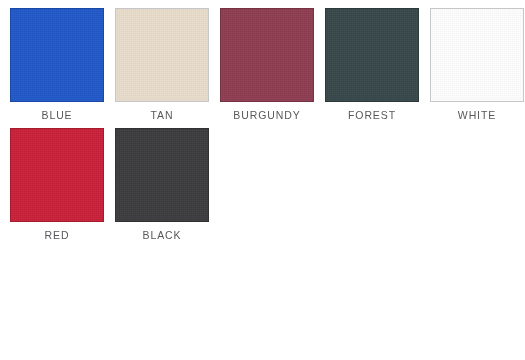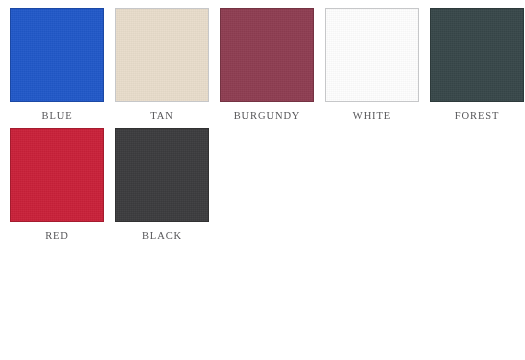--- a/index.html
+++ b/index.html
@@ -31,21 +31,20 @@
     column-gap: 11px;
     row-gap: 0px;
     grid-auto-rows: 120px;
   }
   .swatch-cell {
     width: 94px;
     height: 120px;
     display: flex;
     flex-direction: column;
     align-items: center;
-    font-family: Liberation Serif, serif;
   }
   .swatch-chip {
     width: 94px;
     height: 94px;
     box-sizing: border-box;
     border: 1px solid rgba(0, 0, 0, 0.18);
     position: relative;
   }
   .swatch-chip.light-chip {
     border-color: #c6c7c9;
@@ -94,26 +93,26 @@
       </div>
       <div class="swatch-cell">
         <div class="swatch-chip light-chip" style="background-color: rgb(232, 220, 203);"></div>
         <div class="swatch-label">TAN</div>
       </div>
       <div class="swatch-cell">
         <div class="swatch-chip" style="background-color: rgb(142, 61, 81);"></div>
         <div class="swatch-label">BURGUNDY</div>
       </div>
       <div class="swatch-cell">
+        <div class="swatch-chip" style="background-color: rgb(55, 71, 73);"></div>
+        <div class="swatch-label">FOREST</div>
+      </div>
+      <div class="swatch-cell">
         <div class="swatch-chip light-chip" style="background-color: rgb(253, 253, 253);"></div>
         <div class="swatch-label">WHITE</div>
-      </div>
-      <div class="swatch-cell">
-        <div class="swatch-chip" style="background-color: rgb(55, 71, 73);"></div>
-        <div class="swatch-label">FOREST</div>
       </div>
       <div class="swatch-cell">
         <div class="swatch-chip" style="background-color: rgb(201, 33, 57);"></div>
         <div class="swatch-label">RED</div>
       </div>
       <div class="swatch-cell">
         <div class="swatch-chip" style="background-color: rgb(60, 60, 62);"></div>
         <div class="swatch-label">BLACK</div>
       </div>
     </div>

